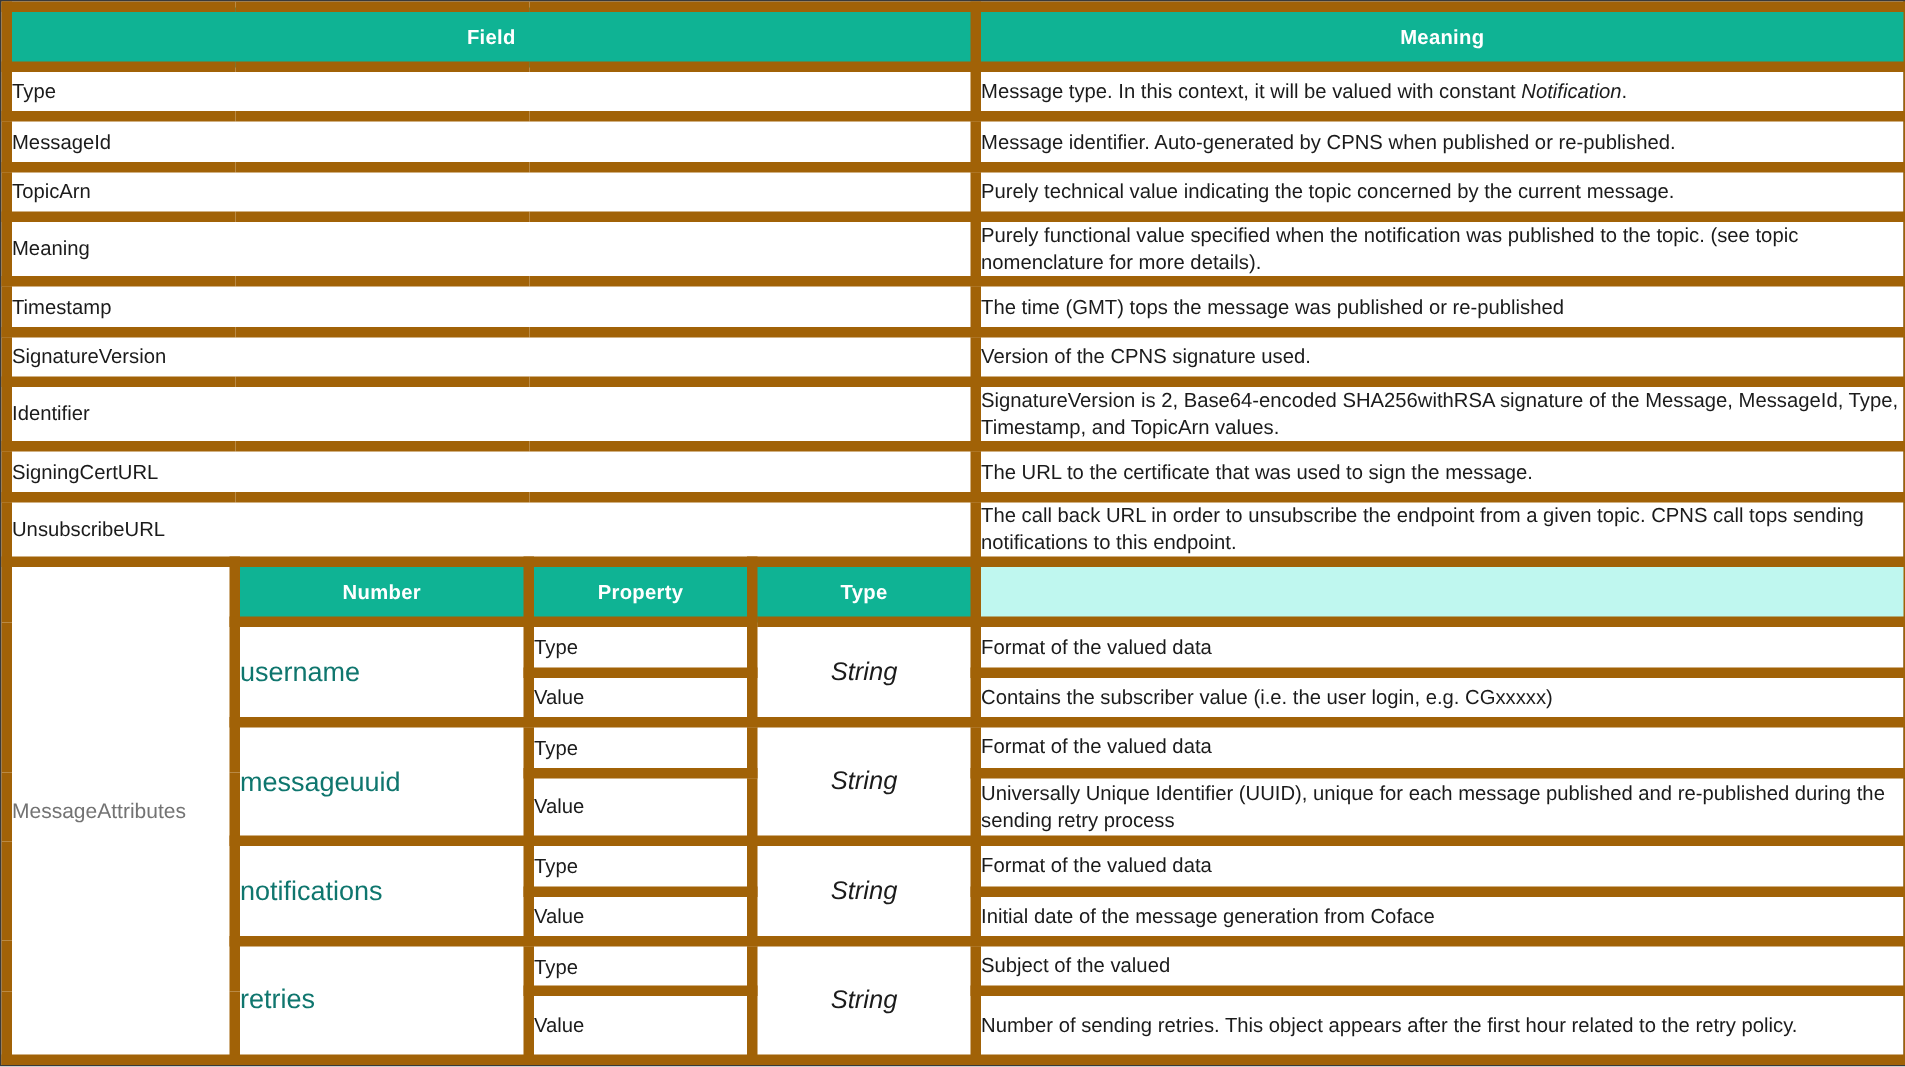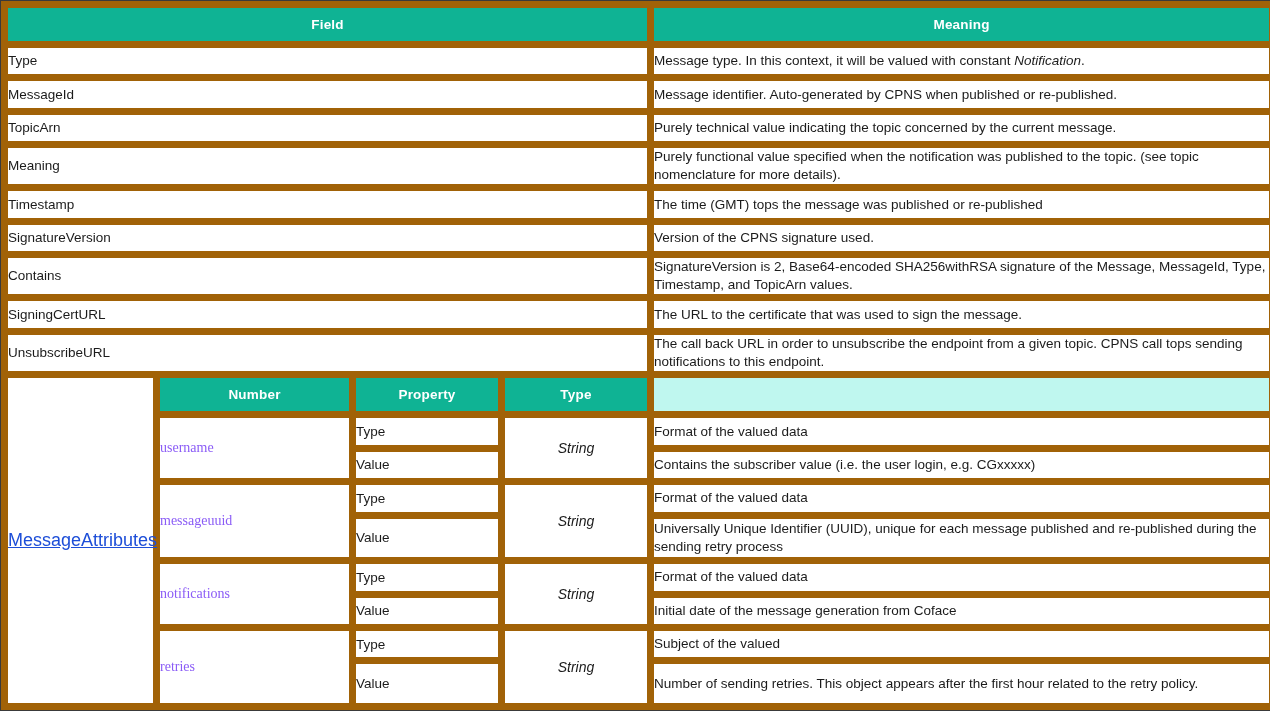--- a/index.html
+++ b/index.html
@@ -53,37 +53,35 @@
   td.meaning-cell {
     padding-left: 11px;
     padding-right: 10px;
   }
   td.mint {
     background: #BFF7EF;
   }
   td.type-italic {
     font-style: italic;
     text-align: center;
-    font-size: 14px;
+    font-size: 17px;
     color: #1b1b1b;
     border-radius: 22px;
   }
   td.ma-label {
-    font-size: 18px;
-    color: #1d4ed8;
+    font-size: 14px;
+    color: #737373;
     padding-left: 13px;
     vertical-align: middle;
-    text-decoration: underline;
   }
   td.obj-cell {
-    font-size: 14px;
-    color: #8b5cf6;
+    font-size: 18px;
+    color: #0f766e;
     padding-left: 13px;
     vertical-align: middle;
-    font-family: Liberation Serif, serif;
   }
   td.prop-cell {
     font-size: 13.5px;
     color: #1b1b1b;
     padding-left: 11px;
   }
   em.it { font-style: italic; }
 </style>
 </head>
 <body>
@@ -131,21 +129,21 @@
         <td class="cell field-cell" colspan="4">Timestamp</td>
         <td class="cell meaning-cell">The time (GMT) tops the message was published or re-published</td>
       </tr>
 
       <tr style="height:33px">
         <td class="cell field-cell" colspan="4">SignatureVersion</td>
         <td class="cell meaning-cell">Version of the CPNS signature used.</td>
       </tr>
 
       <tr style="height:41px">
-        <td class="cell field-cell" colspan="4">Contains</td>
+        <td class="cell field-cell" colspan="4">Identifier</td>
         <td class="cell meaning-cell">SignatureVersion is 2, Base64-encoded SHA256withRSA signature of the Message, MessageId, Type, Timestamp, and TopicArn values.</td>
       </tr>
 
       <tr style="height:33px">
         <td class="cell field-cell" colspan="4">SigningCertURL</td>
         <td class="cell meaning-cell">The URL to the certificate that was used to sign the message.</td>
       </tr>
 
       <tr style="height:41px">
         <td class="cell field-cell" colspan="4">UnsubscribeURL</td>

